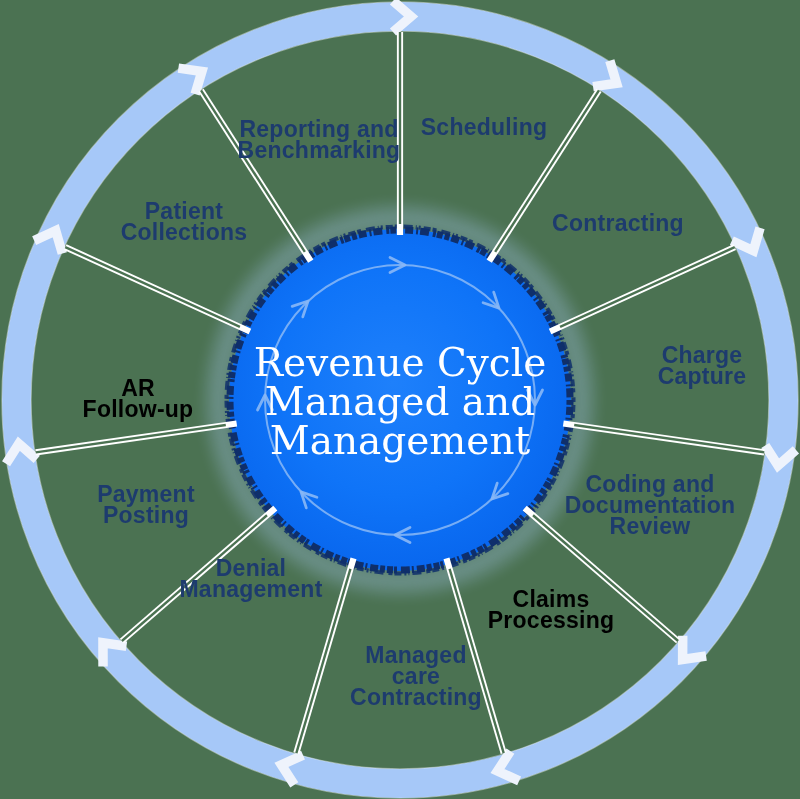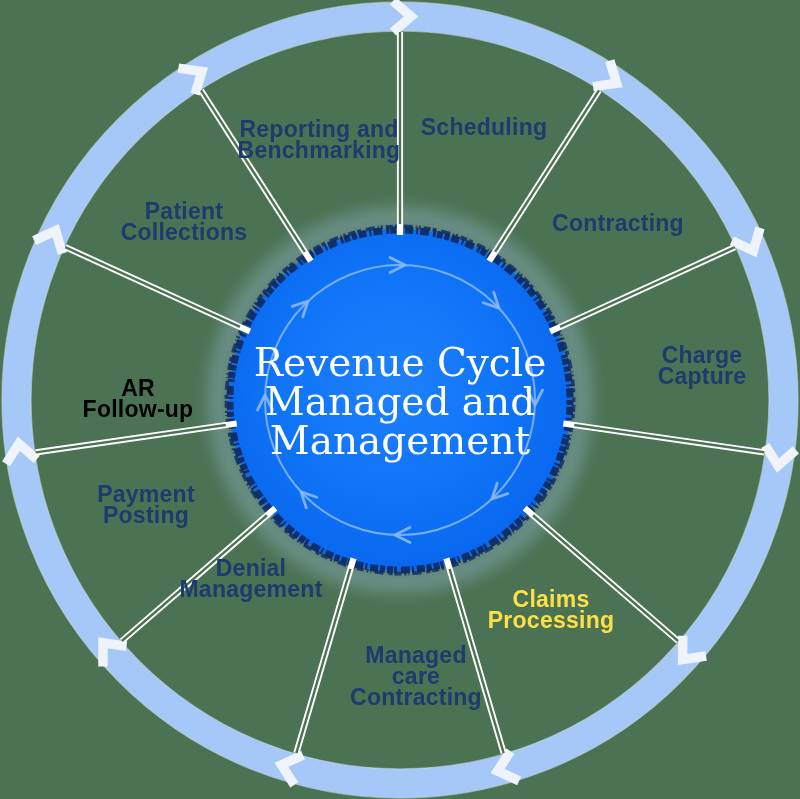--- a/index.html
+++ b/index.html
@@ -114,21 +114,24 @@
         <path d="M 257.5 410 L 265 395 L 272.5 410" fill="none" stroke="#8ab8f6" stroke-width="2.8" stroke-linecap="round" stroke-linejoin="round" opacity="0.9"></path>
         <path d="M 292.1662158690515 306.3083514927825 L 308.07611844574876 301.00505063388334 L 302.77281758684967 316.9149532105807" fill="none" stroke="#8ab8f6" stroke-width="2.8" stroke-linecap="round" stroke-linejoin="round" opacity="0.9"></path>
       </g>
   </svg>
 
   <div class="label-layer" id="label-layer">
       <div class="phase-label" style="left: 484px; top: 127px; color: rgb(29, 59, 110);">Scheduling</div>
       <div class="phase-label" style="left: 618px; top: 223px; color: rgb(29, 59, 110);">Contracting</div>
       <div class="phase-label" style="left: 658px; top: 366px; color: rgb(29, 59, 110); margin-left: 44px;">Charge
 Capture</div>
-      <div class="phase-label" style="left: 551px; top: 610px; color: #fde047;">Claims
+      <div class="phase-label" style="left: 650px; top: 505px; color: rgb(29, 59, 110);">Coding and
+Documentation
+Review</div>
+      <div class="phase-label" style="left: 551px; top: 610px; color: #000000;">Claims
 Processing</div>
       <div class="phase-label" style="left: 400px; top: 676px; color: rgb(29, 59, 110); margin-left: 16px;">Managed
 care
 Contracting</div>
       <div class="phase-label" style="left: 251px; top: 579px; color: rgb(29, 59, 110);">Denial
 Management</div>
       <div class="phase-label" style="left: 146px; top: 505px; color: rgb(29, 59, 110);">Payment
 Posting</div>
       <div class="phase-label" style="left: 138px; top: 363px; color: #000000; margin-top: 36px;">AR
 Follow-up</div>

